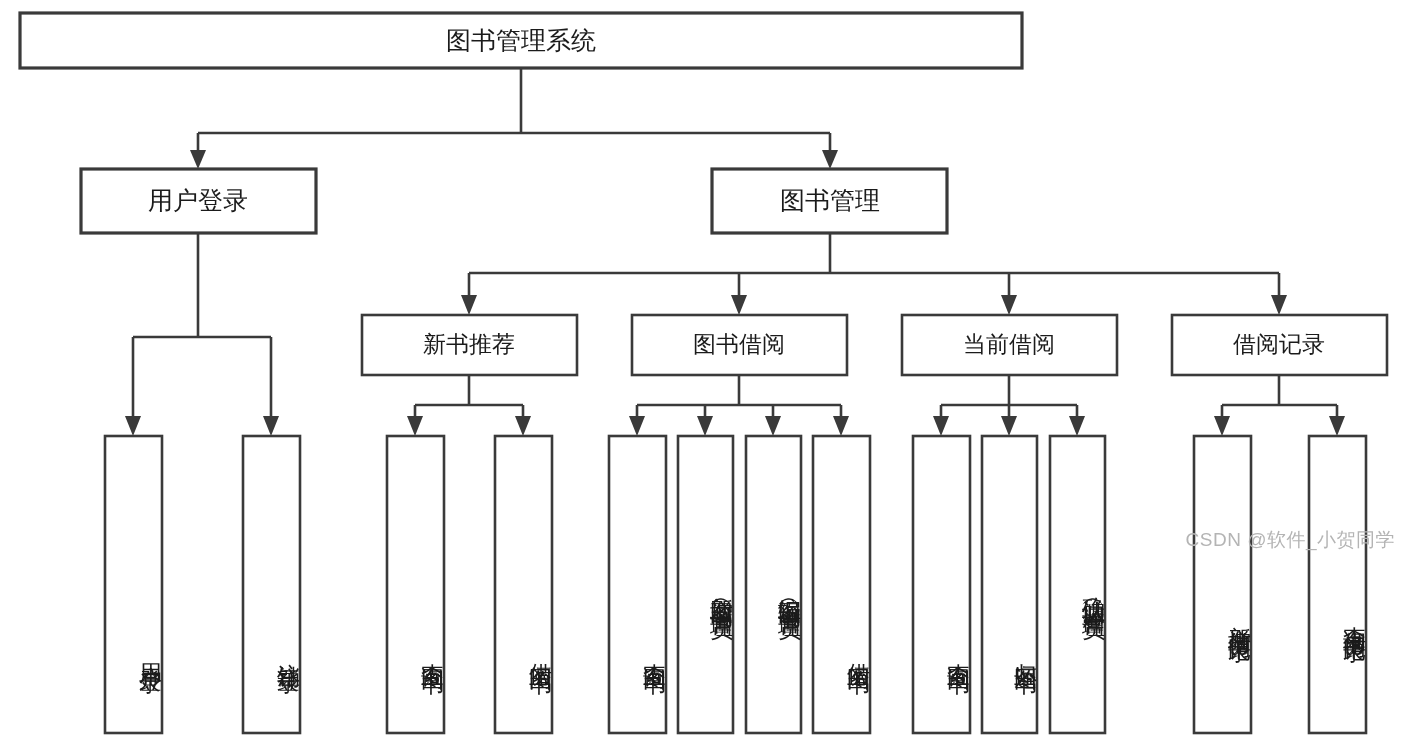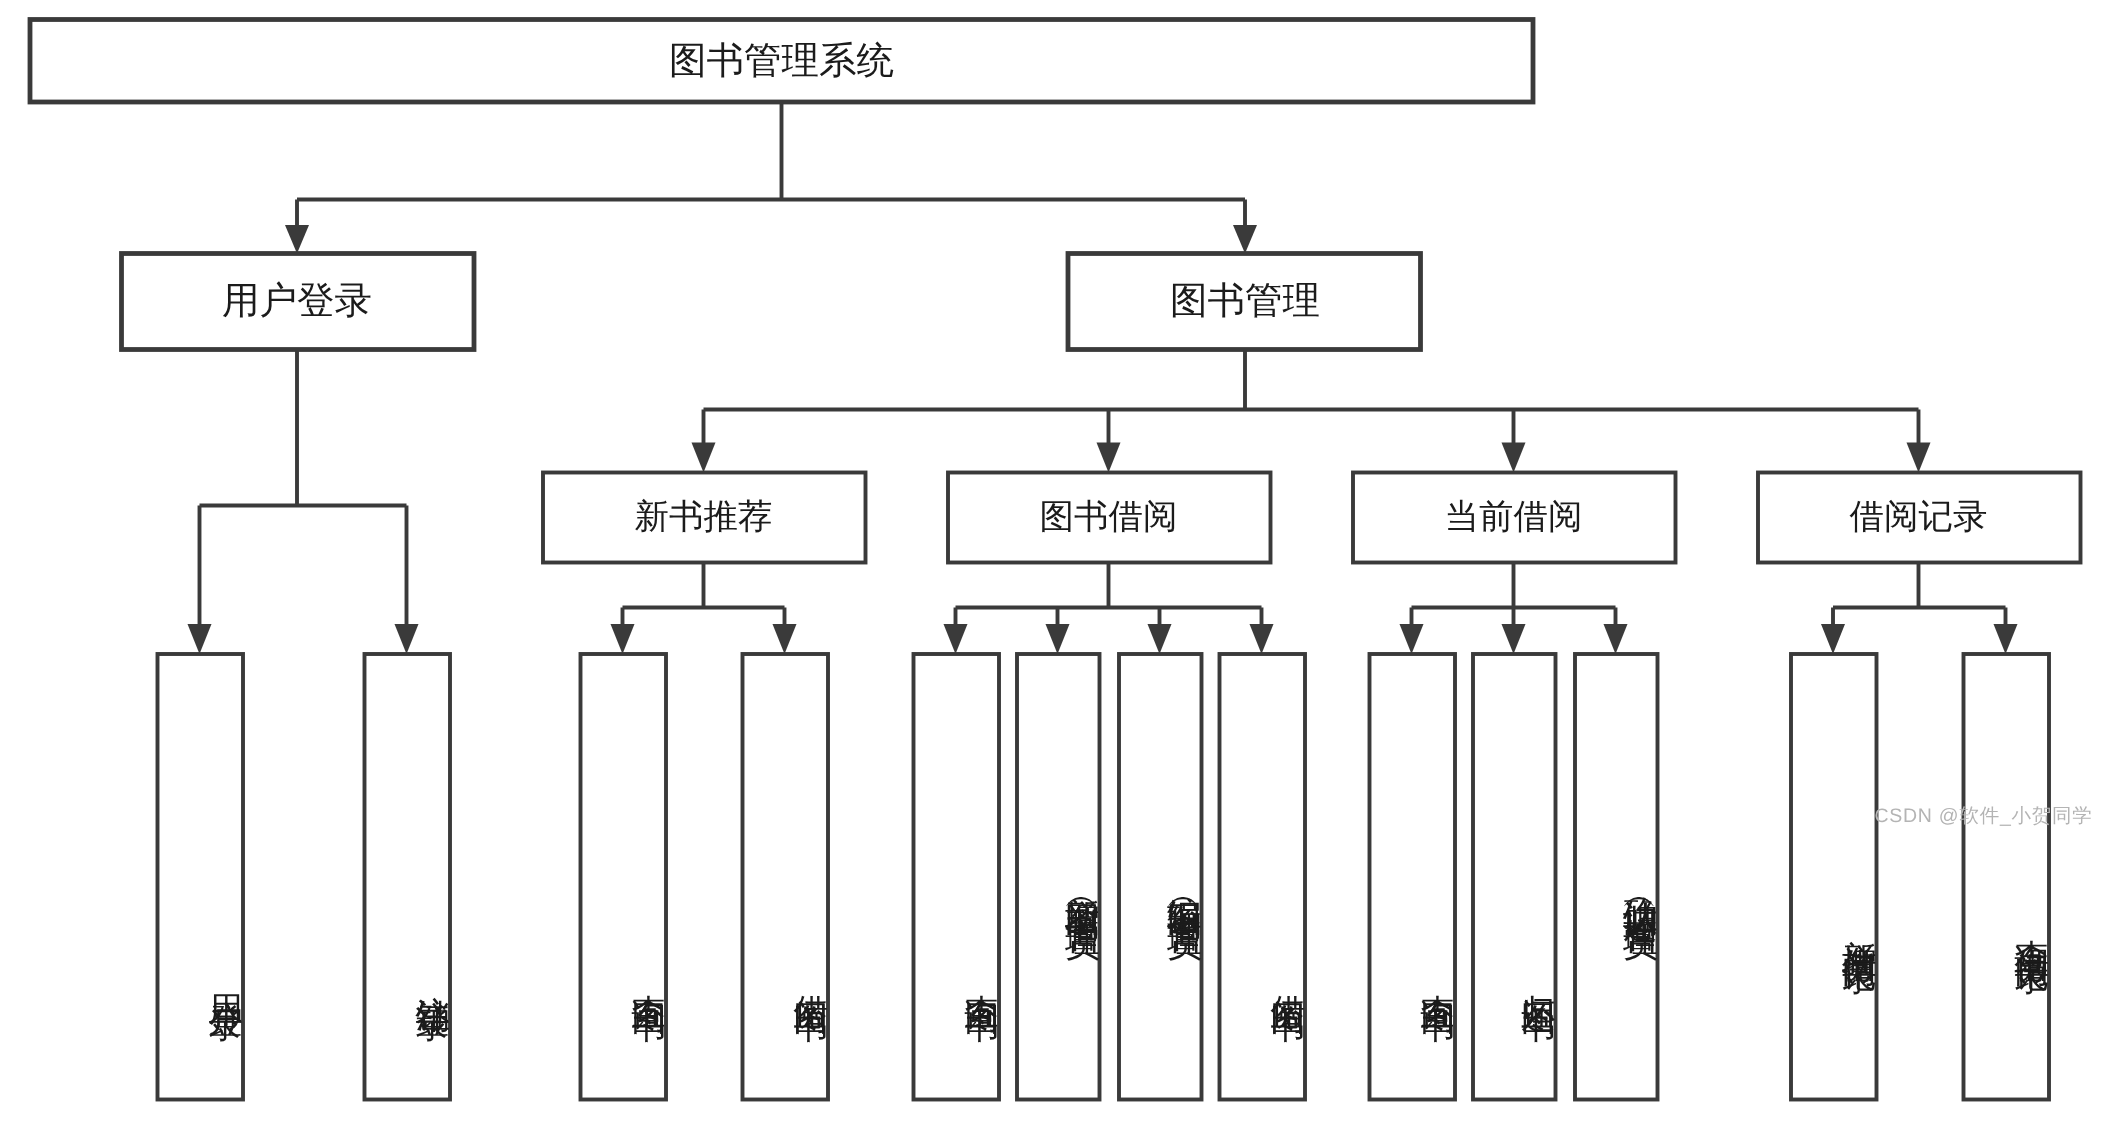--- a/index.html
+++ b/index.html
@@ -67,21 +67,21 @@
     align-items: flex-start;
     justify-content: center;
     line-height: 1;
     pointer-events: none;
   }
   .watermark {
     position: absolute;
     right: 10px;
     bottom: 6px;
     font-family: "Liberation Sans", "DejaVu Sans", sans-serif;
-    font-size: 13px;
+    font-size: 19px;
     color: #b4b4b4;
     letter-spacing: 0.5px;
     white-space: nowrap;
   }
 </style>
 </head>
 <body>
 
 <div id="diagram-root">
 

